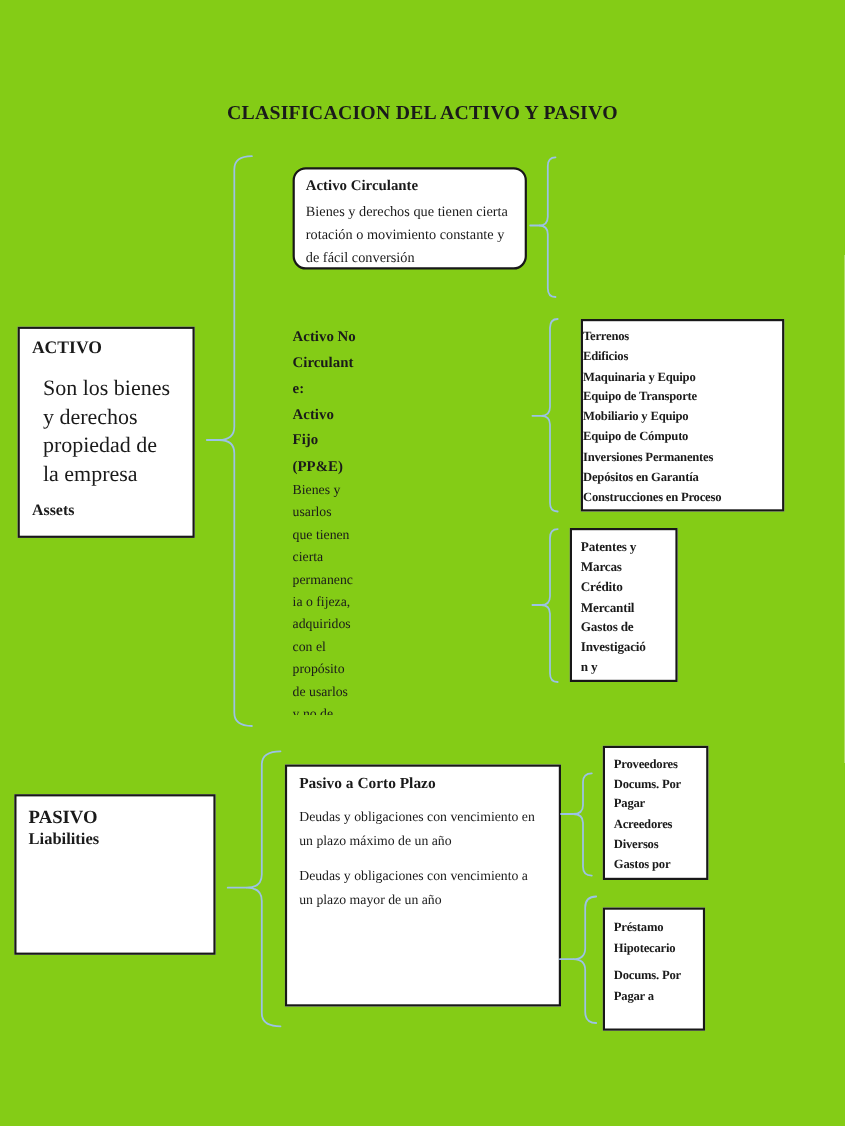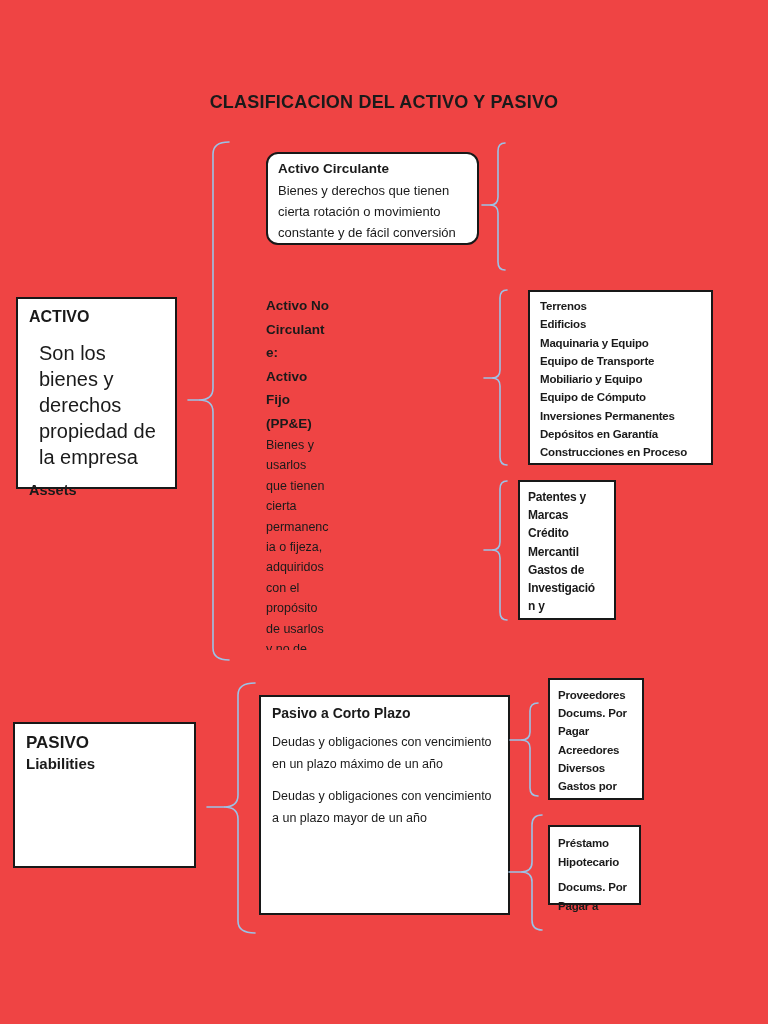--- a/index.html
+++ b/index.html
@@ -1,18 +1,18 @@
 <!DOCTYPE html>
 <html><head>
 <meta charset="utf-8">
 <style>
   html,body{margin:0;padding:0;background:#ffffff;}
   .page{
-    position:relative;width:768px;height:1024px;background:#ef4444;
-    font-family:Liberation Sans, sans-serif;color:#1a1a1a;
+    position:relative;width:768px;height:1024px;background:#84cc16;
+    font-family:Liberation Serif, serif;color:#1a1a1a;
     overflow:hidden;
   }
   .title{
     position:absolute;top:92px;left:0;width:768px;text-align:center;
     font-size:18px;font-weight:bold;letter-spacing:.2px;margin:0;
   }
   .box{position:absolute;border:2px solid #181818;background:#fff;box-sizing:border-box;}
   .nowrap{white-space:nowrap;}
 
   
@@ -29,21 +29,21 @@
   .activo-box .bhead{font-size:16px;font-weight:bold;}
   .activo-box .bbody{font-size:20px;line-height:26px;margin-top:14px;width:122px;margin-left:10px;}
   .activo-box .bfoot{font-size:14.5px;font-weight:bold;margin-top:12px;}
 
   
   .nocirc{position:absolute;left:266px;top:294px;width:118px;height:356px;overflow:hidden;}
   .nocirc .nh{font-size:13.5px;font-weight:bold;line-height:23.5px;white-space:nowrap;}
   .nocirc .nb{font-size:12.5px;line-height:20.4px;white-space:nowrap;}
 
   
-  .terr-box{left:528px;top:290px;width:185px;height:175px;padding:5px 10px;}
+  .terr-box{left:528px;top:290px;width:185px;height:175px;padding:5px 0;}
   .terr-box div{font-size:11.5px;font-weight:bold;line-height:18.3px;letter-spacing:-.2px;}
 
   
   .pat-box{left:518px;top:480px;width:98px;height:140px;padding:6px 8px;}
   .pat-box div{font-size:12px;font-weight:bold;line-height:18.2px;letter-spacing:-.2px;}
 
   
   .pasivo-box{left:13px;top:722px;width:183px;height:146px;padding:9px 11px;}
   .pasivo-box .bhead{font-size:17px;font-weight:bold;}
   .pasivo-box .bbody{font-size:14px;line-height:23px;margin-top:12px;width:152px;}
@@ -55,21 +55,21 @@
   .plazo-box .bbody{font-size:12.5px;line-height:22px;margin-top:10px;}
   .plazo-box .corto-body{max-width:236px;}
   .plazo-box .largo-head{margin-top:42px;}
   .plazo-box .largo-body{max-width:220px;}
 
   
   .prov-box{left:548px;top:678px;width:96px;height:122px;padding:6px 8px;}
   .prov-box div{font-size:11.5px;font-weight:bold;line-height:18.2px;letter-spacing:-.2px;}
 
   
-  .prest-box{left:548px;top:825px;width:93px;height:80px;padding:7px 8px;}
+  .prest-box{left:548px;top:825px;width:93px;height:112px;padding:7px 8px;}
   .prest-box div{font-size:11.5px;font-weight:bold;line-height:18.5px;letter-spacing:-.2px;}
   .prest-box div:nth-child(3){margin-top:7px;}
 
   svg.brace{position:absolute;overflow:visible;}
   svg.brace path{fill:none;stroke:#9cc2e6;stroke-width:1.6;stroke-linecap:round;}
 </style>
 </head>
 <body>
 
 <div class="page">

